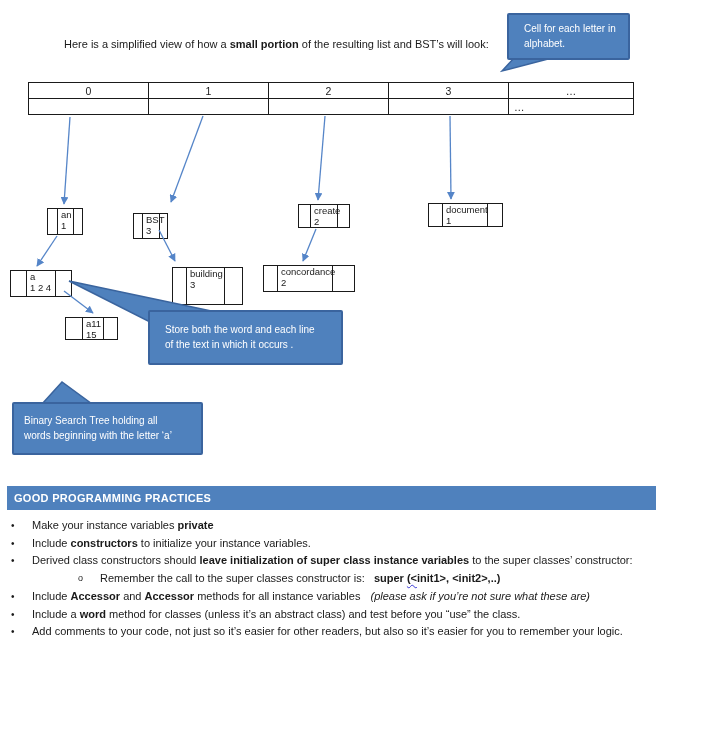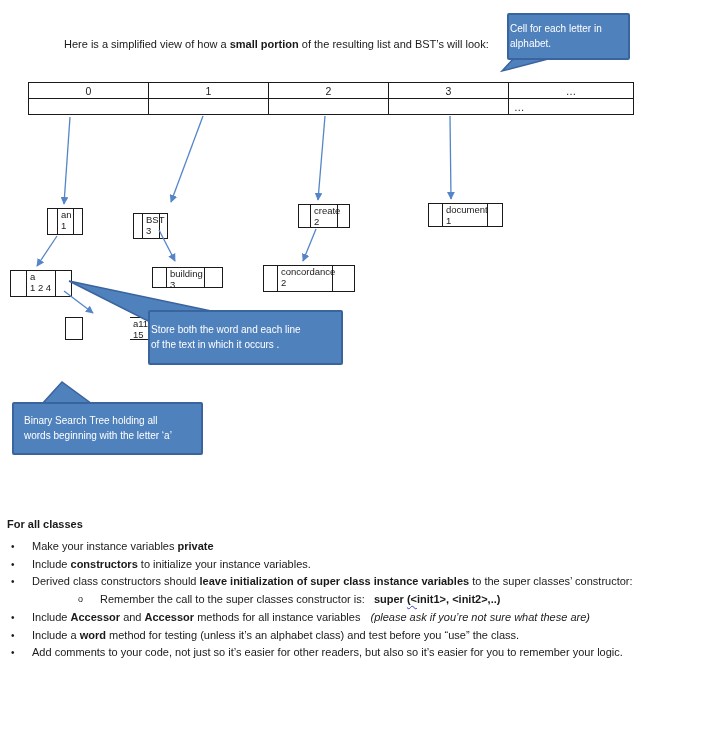--- a/index.html
+++ b/index.html
@@ -13,21 +13,21 @@
   table.idx td { border:1px solid #1a1a1a; font-size:10.5px; text-align:center; vertical-align:middle; height:16px; padding:0; }
   table.idx tr.r2 td { text-align:left; padding-left:5px; font-size:10.5px; }
 
   .node { position:absolute; display:flex; background:#fff; font-size:9.5px; line-height:10.5px; }
   .node .c { border:1px solid #1a1a1a; border-left:none; height:100%; }
   .node .c:first-child { border-left:1px solid #1a1a1a; }
   .node .mid { padding:1px 0 0 3px; white-space:nowrap; overflow:visible; }
 
   svg.overlay { position:absolute; left:0; top:0; pointer-events:none; }
 
-  .callout { position:absolute; background:#4f81bd; border:2px solid #3a649e; border-radius:2px; color:#fff; font-size:10px; line-height:15px; padding:6px 1px; }
+  .callout { position:absolute; background:#4f81bd; border:2px solid #3a649e; border-radius:2px; color:#fff; font-size:10px; line-height:15px; padding:6px 15px; }
   .callout .txt { display:block; }
 
   .gpp-bar { position:absolute; left:7px; top:486px; width:649px; height:24px; background:#4f81bd; color:#fff; font-weight:bold; font-size:11px; line-height:24px; padding-left:7px; letter-spacing:.3px; }
 
   .bodytext { position:absolute; left:7px; top:517px; width:698px; font-size:11px; }
   .subhead { font-weight:bold; line-height:15px; margin-bottom:6px; }
   .row { display:flex; line-height:17.7px; }
   .row .marker { flex:none; width:25px; padding-left:4px; font-size:10px; }
   .row.sub { margin-left:67px; }
   .row.sub .marker { width:26px; font-size:9px; }
@@ -106,39 +106,39 @@
 
   <div class="node" style="left:10px;top:270px;height:27px;">
     <div class="c" style="width:17px"></div>
     <div class="c mid" style="width:29px">
       <div>a</div>
       <div>1 2 4</div>
     </div>
     <div class="c" style="width:16px"></div>
   </div>
 
-  <div class="node" style="left:152px;top:267px;height:21px;">
+  <div class="node" style="left:172px;top:267px;height:38px;">
     <div class="c" style="width:15px"></div>
     <div class="c mid" style="width:38px">
       <div>building</div>
       <div>3</div>
     </div>
     <div class="c" style="width:18px"></div>
   </div>
 
   <div class="node" style="left:263px;top:265px;height:27px;">
     <div class="c" style="width:15px"></div>
     <div class="c mid" style="width:55px">
       <div>concordance</div>
       <div>2</div>
     </div>
     <div class="c" style="width:22px"></div>
   </div>
 
-  <div class="node" style="left:65px;top:317px;height:23px;gap:47px;">
+  <div class="node" style="left:65px;top:317px;height:23px;">
     <div class="c" style="width:18px"></div>
     <div class="c mid" style="width:21px">
       <div>a11</div>
       <div>15</div>
     </div>
     <div class="c" style="width:14px"></div>
   </div>
 
   <svg class="overlay" width="708" height="480" viewBox="0 0 708 480">
     <defs>
@@ -168,23 +168,23 @@
   </div>
 
   <div class="callout" style="left:12px;top:402px;width:191px;height:53px;padding-top:9px;padding-left:10px;">
     <span class="txt" style="width:160px">Binary Search Tree holding all words beginning with the letter ‘a’</span>
   </div>
 
   <div class="callout" style="left:148px;top:310px;width:195px;height:55px;padding-top:10px;">
     <span class="txt" style="width:160px">Store both the word and each line of the text in which it occurs .</span>
   </div>
 
+  <div class="gpp-bar">GOOD PROGRAMMING PRACTICES</div>
 
   <div class="bodytext">
-    <div class="subhead">For all classes</div>
 
     <div class="row">
       <span class="marker">•</span>
       <span class="txt"><span>Make your instance variables </span><span class="b">private</span></span>
     </div>
     <div class="row">
       <span class="marker">•</span>
       <span class="txt"><span>Include </span><span class="b">constructors</span><span> to initialize your instance variables.</span></span>
     </div>
     <div class="row">
@@ -194,21 +194,21 @@
     <div class="row sub">
       <span class="marker">o</span>
       <span class="txt"><span>Remember the call to the super classes constructor is:&nbsp;&nbsp; </span><span class="b">super </span><span class="b sq">(&lt;</span><span class="b">init1&gt;, &lt;init2&gt;,..)</span></span>
     </div>
     <div class="row">
       <span class="marker">•</span>
       <span class="txt"><span>Include </span><span class="b">Accessor</span><span> and </span><span class="b">Accessor</span><span> methods for all instance variables </span><span class="i">(please ask if you’re not sure what these are)</span></span>
     </div>
     <div class="row">
       <span class="marker">•</span>
-      <span class="txt"><span>Include a </span><span class="b">word</span><span> method for testing (unless it’s an alphabet class) and test before you “use” the class.</span></span>
+      <span class="txt"><span>Include a </span><span class="b">word</span><span> method for classes (unless it’s an abstract class) and test before you “use” the class.</span></span>
     </div>
     <div class="row">
       <span class="marker">•</span>
       <span class="txt"><span>Add comments to your code, not just so it’s easier for other readers, but also so it’s easier for you to remember your logic.</span></span>
     </div>
   </div>
 
 </div>
 
 </body></html>

